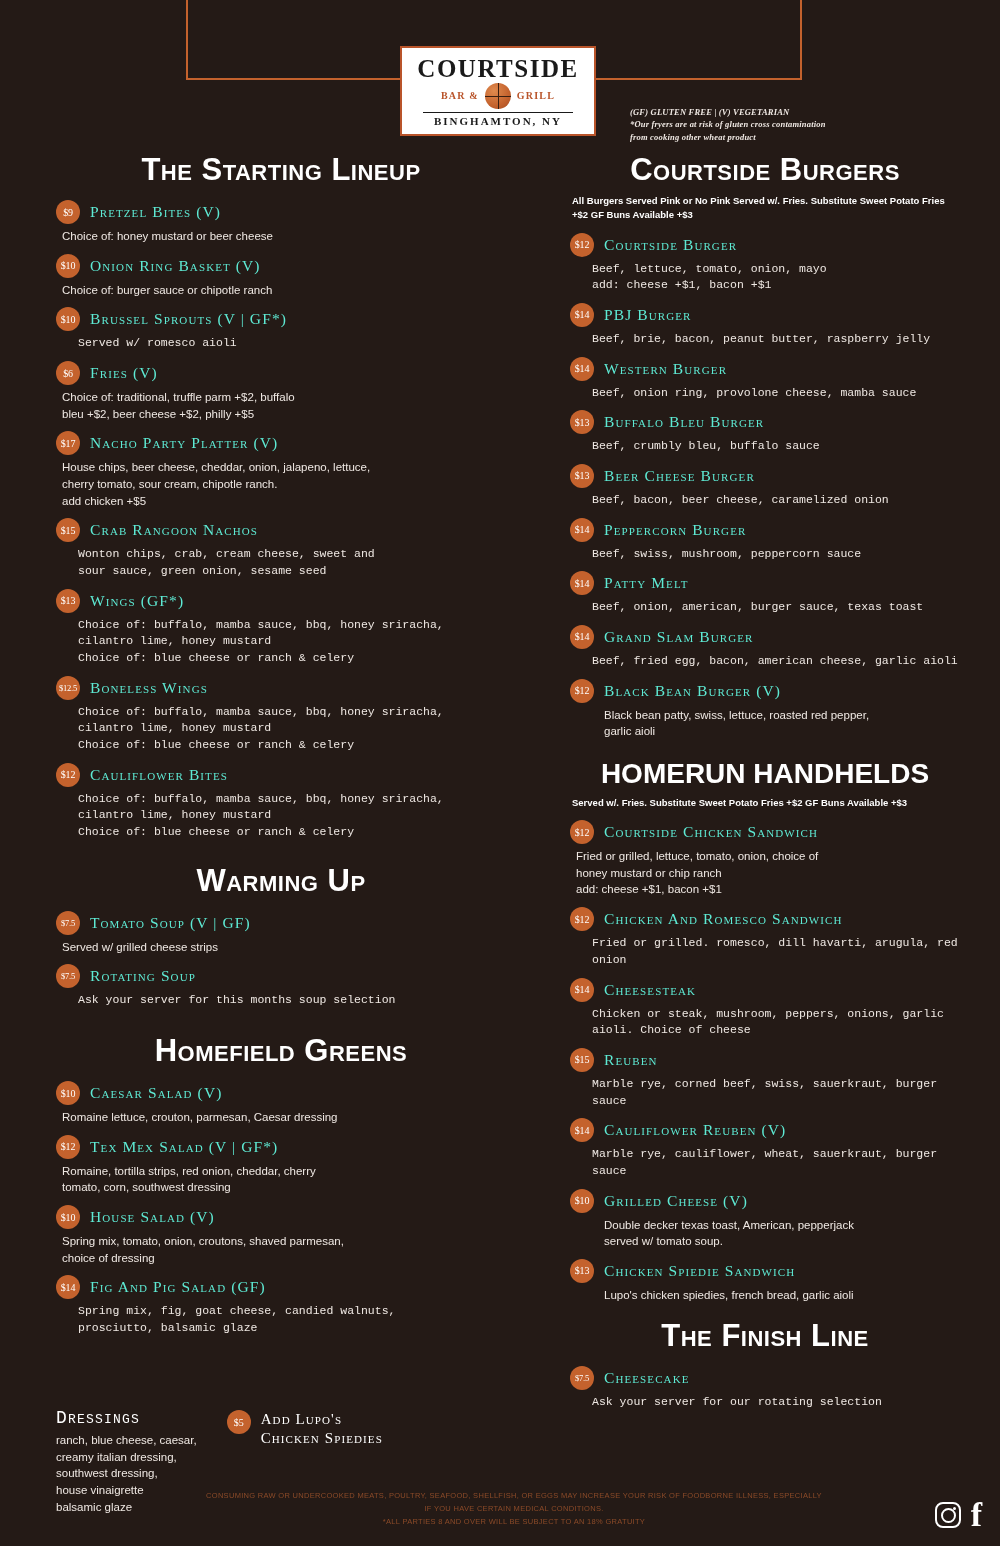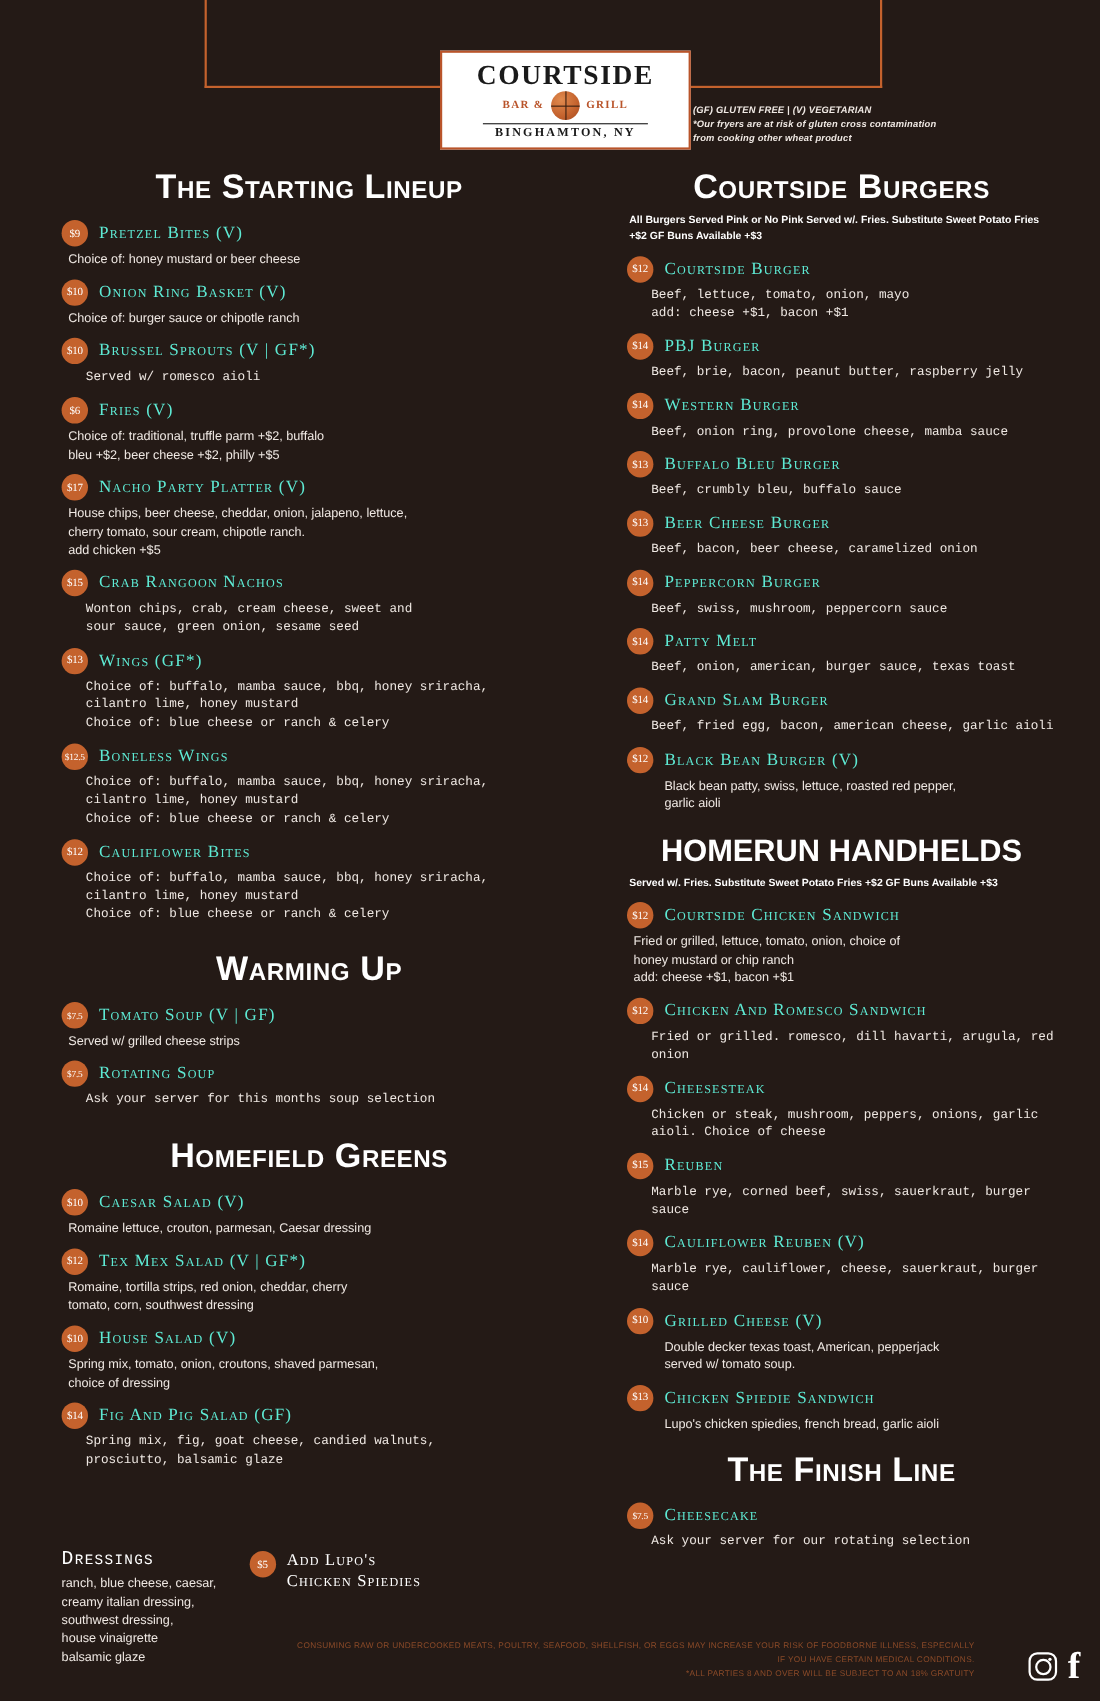--- a/index.html
+++ b/index.html
@@ -25,21 +25,21 @@
     top: -60px;
     width: 616px;
     height: 140px;
     border: 2px solid #c4622d;
     border-top: none;
   }
   .logo-box {
     position: absolute;
     left: 400px;
     top: 46px;
-    width: 228px;
+    width: 196px;
     height: 90px;
     background: #ffffff;
     border: 2px solid #b9542a;
     display: flex;
     flex-direction: column;
     align-items: center;
     justify-content: center;
     z-index: 5;
   }
   .logo-title {
@@ -87,27 +87,28 @@
   .logo-city {
     font-family: "Liberation Serif", serif;
     font-weight: bold;
     font-size: 11px;
     letter-spacing: 2px;
     color: #1a1a1a;
   }
   .legend {
     position: absolute;
     left: 630px;
-    top: 94px;
+    top: 106px;
     font-size: 8.5px;
     font-style: italic;
     font-weight: bold;
     line-height: 1.45;
     color: #f0e9e4;
     letter-spacing: .2px;
+    font-family: Liberation Serif, serif;
   }
   .legend .line2 { font-weight: bold; }
 
   
   .col-left {
     position: absolute;
     left: 56px;
     top: 152px;
     width: 450px;
   }
@@ -215,24 +216,24 @@
     font-size: 15px;
     letter-spacing: 1.1px;
     font-variant: small-caps;
     text-transform: capitalize;
     line-height: 1.25;
     white-space: pre-line;
   }
 
   .disclaimer {
     position: absolute;
-    left: 186px;
+    left: 164px;
     top: 1490px;
     width: 700px;
-    text-align: right;
+    text-align: center;
     font-size: 7.5px;
     line-height: 1.7;
     color: #8b4a28;
     letter-spacing: .3px;
     white-space: pre-line;
   }
   .socials {
     position: absolute;
     right: 18px;
     bottom: 18px;
@@ -572,21 +573,21 @@
       </div>
       <div class="item-desc ind2">Marble rye, corned beef, swiss, sauerkraut, burger
 sauce</div>
     </div>
 
     <div class="item">
       <div class="item-head">
         <span class="price">$14</span>
         <span class="item-name">Cauliflower Reuben (V)</span>
       </div>
-      <div class="item-desc ind2">Marble rye, cauliflower, cheese, sauerkraut, burger
+      <div class="item-desc ind2">Marble rye, cauliflower, wheat, sauerkraut, burger
 sauce</div>
     </div>
 
     <div class="item">
       <div class="item-head">
         <span class="price">$10</span>
         <span class="item-name">Grilled Cheese (V)</span>
       </div>
       <div class="item-desc ind">Double decker texas toast, American, pepperjack
 served w/ tomato soup.</div>

